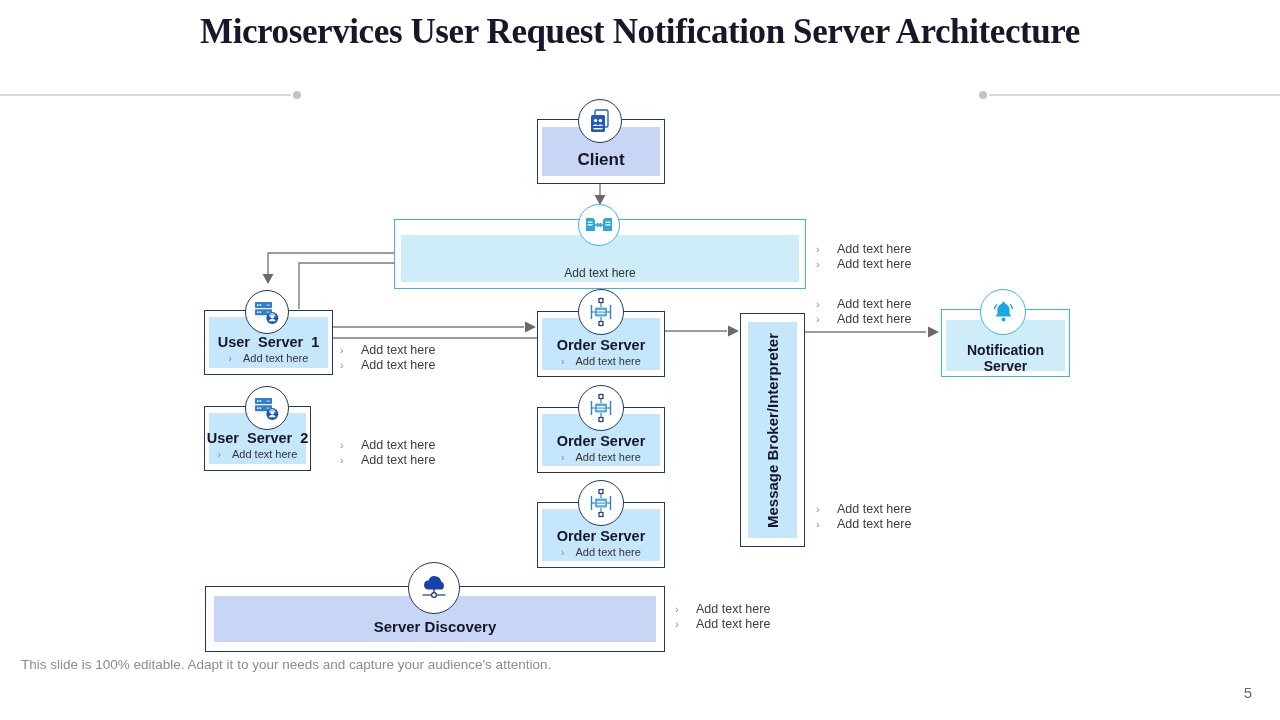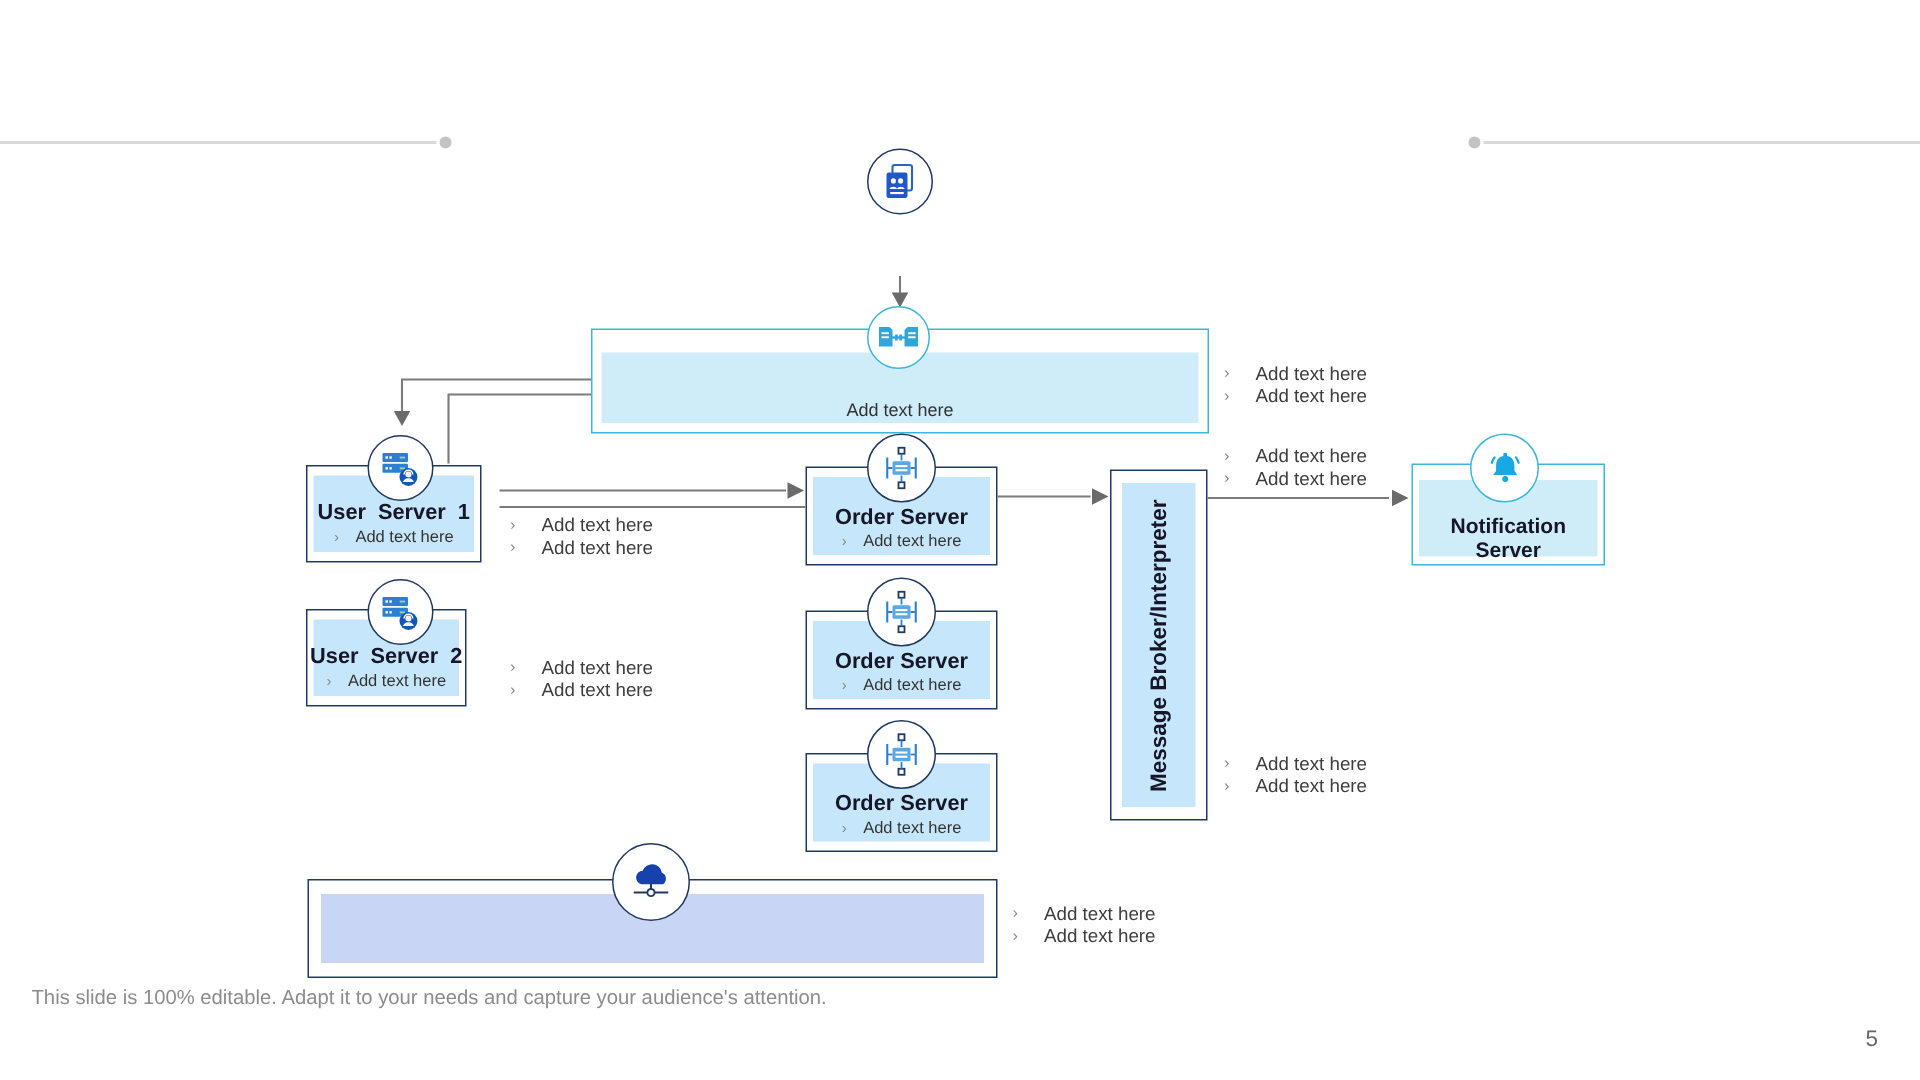--- a/index.html
+++ b/index.html
@@ -52,20 +52,21 @@
 
   
   .footer-note{position:absolute;left:0;right:0;top:657px;text-align:left;font-size:13.5px;color:#8c8c8c;padding-left:21px;}
   .page-number{position:absolute;right:28px;top:684px;font-size:15px;color:#666666;}
 </style>
 </head>
 <body>
 
 <div class="slide">
 
+  <h1 class="slide-title">Microservices User Request Notification Server Architecture</h1>
 
   <div class="deco-line left"></div>
   <div class="deco-dot left"></div>
   <div class="deco-dot right"></div>
   <div class="deco-line right"></div>
 
   <svg class="connectors" width="1280" height="720">
 
     <line x1="600" y1="184" x2="600" y2="197"></line>
     <polygon points="600,205 594.5,195 605.5,195"></polygon>
@@ -79,20 +80,24 @@
     <polygon points="536,327 525,321.5 525,332.5"></polygon>
     <line x1="333" y1="338" x2="537" y2="338"></line>
 
     <line x1="665" y1="331" x2="727" y2="331"></line>
     <polygon points="739,331 728,325.5 728,336.5"></polygon>
 
     <line x1="805" y1="332" x2="926" y2="332"></line>
     <polygon points="939,332 928,326.5 928,337.5"></polygon>
   </svg>
 
+  <div class="node" style="left:537px;top:119px;width:128px;height:65px;">
+    <div class="fill peri" style="left:4px;right:4px;top:7px;bottom:7px;"></div>
+    <div class="node-title" style="top:30px;font-size:17px;">Client</div>
+  </div>
   <div class="icon-circle" style="left:578px;top:99px;width:44px;height:44px;">
     <svg width="26" height="26" viewBox="0 0 26 26">
       <rect x="8" y="2" width="13" height="17" rx="1.5" fill="#ffffff" stroke="#2a63c8" stroke-width="1.4"></rect>
       <rect x="4" y="7" width="14" height="17" rx="1.5" fill="#2258c5"></rect>
       <circle cx="8.6" cy="12.6" r="1.7" fill="#ffffff"></circle>
       <circle cx="13.4" cy="12.6" r="1.7" fill="#ffffff"></circle>
       <path d="M5.8,18 a3,2.6 0 0 1 5.4,0 z" fill="#ffffff"></path>
       <path d="M10.8,18 a3,2.6 0 0 1 5.4,0 z" fill="#ffffff"></path>
       <rect x="6.5" y="20" width="9" height="1.4" fill="#ffffff"></rect>
     </svg>
@@ -109,21 +114,21 @@
       <rect x="15.5" y="9" width="1.8" height="4" fill="#2fa5da"></rect>
       <path d="M2,4 h7 l2,2 v11 h-9 z" fill="#2fa5da"></path>
       <rect x="3.6" y="7.5" width="5" height="1.3" fill="#ffffff"></rect>
       <rect x="3.6" y="10.2" width="5" height="1.3" fill="#ffffff"></rect>
       <path d="M28,4 h-7 l-2,2 v11 h9 z" fill="#2fa5da"></path>
       <rect x="21.4" y="7.5" width="5" height="1.3" fill="#ffffff"></rect>
       <rect x="21.4" y="10.2" width="5" height="1.3" fill="#ffffff"></rect>
     </svg>
   </div>
 
-  <div class="node" style="left:204px;top:310px;width:117px;height:65px;">
+  <div class="node" style="left:204px;top:310px;width:129px;height:65px;">
     <div class="fill sky" style="left:4px;right:4px;top:6px;bottom:6px;"></div>
     <div class="node-title wsp" style="top:23px;font-size:14.5px;">User Server 1</div>
     <div class="bullet-row" style="top:41px;">
       <span class="chev">›</span>
       <span>Add text here</span>
     </div>
   </div>
   <div class="icon-circle" style="left:245px;top:290px;width:44px;height:44px;">
     <svg width="28" height="28" viewBox="0 0 28 28">
       <rect x="2" y="4" width="17" height="6" rx="0.8" fill="#2d7fd4"></rect>
@@ -254,20 +259,21 @@
       <circle cx="13.5" cy="4.2" r="1.4" fill="#18a8e2"></circle>
       <path d="M13.5,4.8 c-3.7,0 -6.1,2.7 -6.1,6.3 v3.7 l-1.9,2.8 h16 l-1.9,-2.8 v-3.7 c0,-3.6 -2.4,-6.3 -6.1,-6.3 z" fill="#18a8e2"></path>
       <circle cx="13.5" cy="20.4" r="2" fill="#18a8e2"></circle>
       <path d="M4.6,9.5 a9.5,9.5 0 0 1 1.8,-3.6" fill="none" stroke="#18a8e2" stroke-width="1.5" stroke-linecap="round"></path>
       <path d="M22.4,9.5 a9.5,9.5 0 0 0 -1.8,-3.6" fill="none" stroke="#18a8e2" stroke-width="1.5" stroke-linecap="round"></path>
     </svg>
   </div>
 
   <div class="node" style="left:205px;top:586px;width:460px;height:66px;">
     <div class="fill peri" style="left:8px;right:8px;top:9px;bottom:9px;"></div>
+    <div class="node-title" style="top:31px;font-size:15px;">Server Discovery</div>
   </div>
   <div class="icon-circle" style="left:408px;top:562px;width:52px;height:52px;">
     <svg width="34" height="30" viewBox="0 0 34 30">
       <path d="M10.5,16.5 a4.6,4.6 0 0 1 1,-9.05 A6.6,6.6 0 0 1 24.2,8.6 a4.6,4.6 0 0 1 0.9,7.9 z" fill="#1741ad"></path>
       <line x1="17" y1="16" x2="17" y2="19.6" stroke="#1f3864" stroke-width="1.3"></line>
       <line x1="5.5" y1="22" x2="14.6" y2="22" stroke="#1f3864" stroke-width="1.2"></line>
       <line x1="19.4" y1="22" x2="28.5" y2="22" stroke="#1f3864" stroke-width="1.2"></line>
       <circle cx="17" cy="22" r="2.4" fill="#ffffff" stroke="#1f3864" stroke-width="1.3"></circle>
     </svg>
   </div>

